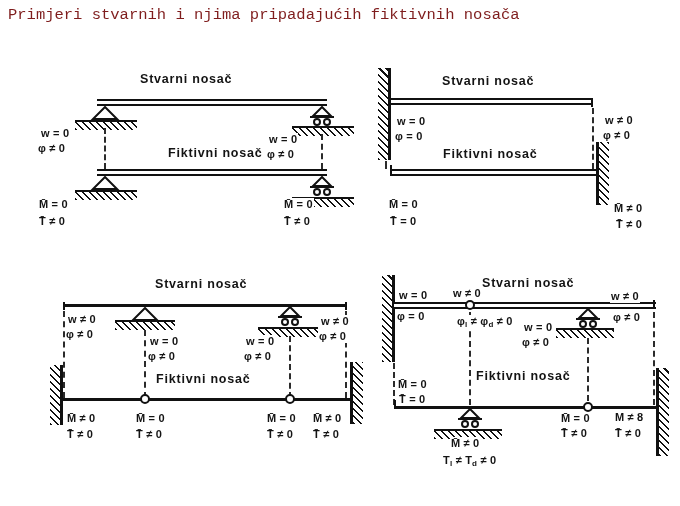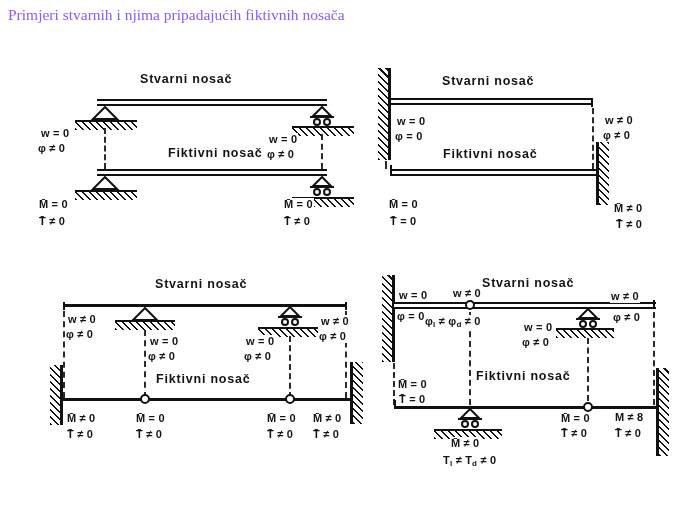--- a/index.html
+++ b/index.html
@@ -1,18 +1,18 @@
 <!DOCTYPE html>
 <html><head>
 <meta charset="utf-8">
 <style>
   html,body{margin:0;padding:0;background:#fff}
   .stage{position:relative;width:680px;height:506px;background:#fff;overflow:hidden;
          font-family:"Liberation Sans",sans-serif;color:#141414}
-  .title{position:absolute;font-family:Liberation Serif, serif;font-size:15.5px;white-space:nowrap;color:#8b5cf6}
+  .title{position:absolute;font-family:Liberation Mono, monospace;font-size:15.5px;white-space:nowrap;color:#7f1d1d}
   .sec{position:absolute;font-weight:bold;font-size:12.5px;letter-spacing:.8px;white-space:nowrap}
   .lbl{position:absolute;font-weight:bold;font-size:11px;letter-spacing:.2px;line-height:13px;
        white-space:nowrap;background:#fff;padding:0 1px}
   .lbl sub{font-size:8px;vertical-align:-2px}
   .bm2{position:absolute;height:3px;border-top:2px solid #111;border-bottom:2px solid #111;background:#fff}
   .bm1{position:absolute;height:3px;background:#111}
   .dash{position:absolute;width:0;border-left:2px dashed #2b2b2b}
   .gnd{position:absolute;height:8px;border-top:2px solid #111;
        background:repeating-linear-gradient(45deg,#111 0 1.5px,transparent 1.5px 5px)}
   .wL{position:absolute;border-right:3px solid #111;
@@ -139,21 +139,21 @@
     </svg>
   <div class="gnd" style="left:556px;top:328px;width:58px"></div>
   <div class="tk" style="left:653px;top:300px;height:9px"></div>
   <div class="dash" style="left:469px;top:312px;height:93px"></div>
   <div class="dash" style="left:587px;top:338px;height:63px"></div>
   <div class="dash" style="left:653px;top:312px;height:93px"></div>
   <div class="dash" style="left:393px;top:363px;height:42px"></div>
   <span class="lbl" style="left:398px;top:289px">w = 0</span>
   <span class="lbl" style="left:396px;top:310px">φ = 0</span>
   <span class="lbl" style="left:452px;top:287px">w ≠ 0</span>
-  <span class="lbl" style="left:424px;top:315px"><span>φ</span><sub>l</sub> <span>≠</span> <span>φ</span><sub>d</sub> <span>≠ 0</span></span>
+  <span class="lbl" style="left:456px;top:315px"><span>φ</span><sub>l</sub> <span>≠</span> <span>φ</span><sub>d</sub> <span>≠ 0</span></span>
   <span class="lbl" style="left:523px;top:321px">w = 0</span>
   <span class="lbl" style="left:521px;top:336px">φ ≠ 0</span>
   <span class="lbl" style="left:610px;top:290px">w ≠ 0</span>
   <span class="lbl" style="left:612px;top:311px">φ ≠ 0</span>
   <div class="sec" style="left:476px;top:369px">Fiktivni nosač</div>
   <div class="bm1" style="left:394px;top:406px;width:262px"></div>
   <div class="tk" style="left:394px;top:400px;height:9px"></div>
   <span class="lbl" style="left:397px;top:378px">M̄ = 0</span>
   <span class="lbl" style="left:398px;top:393px">T̄ = 0</span>
   <svg class="sup" style="left:454px;top:408px" width="32" height="21" viewBox="0 0 32 21">

